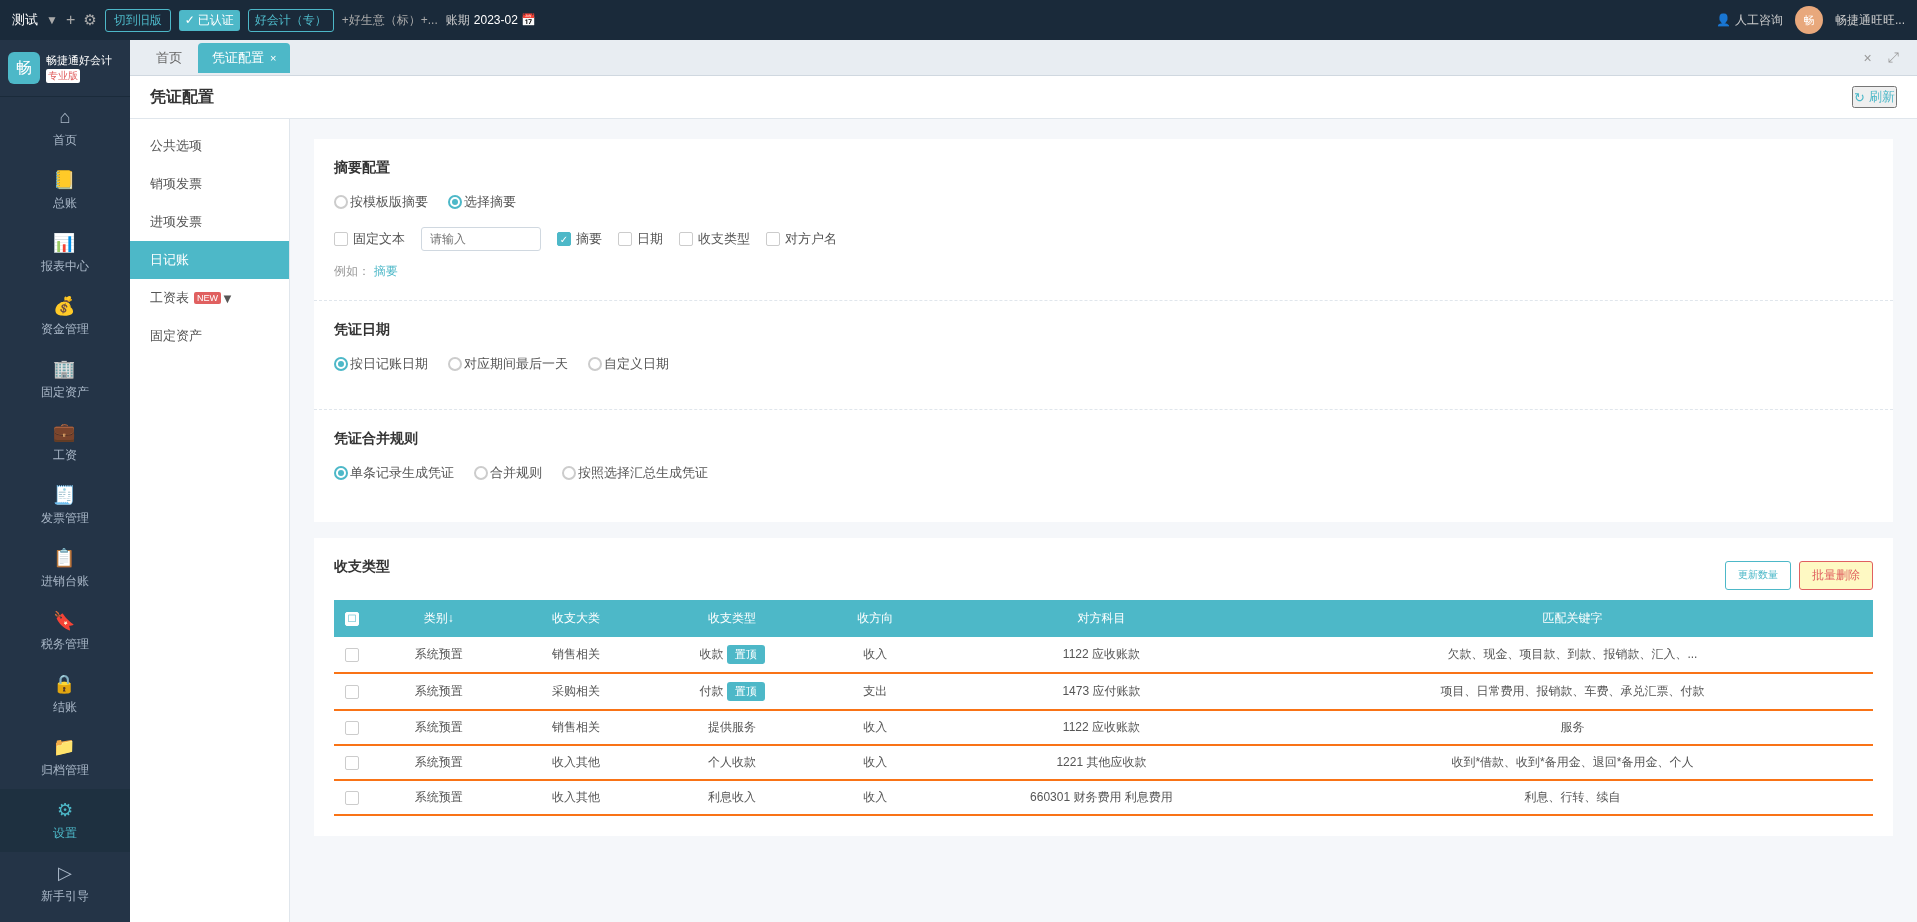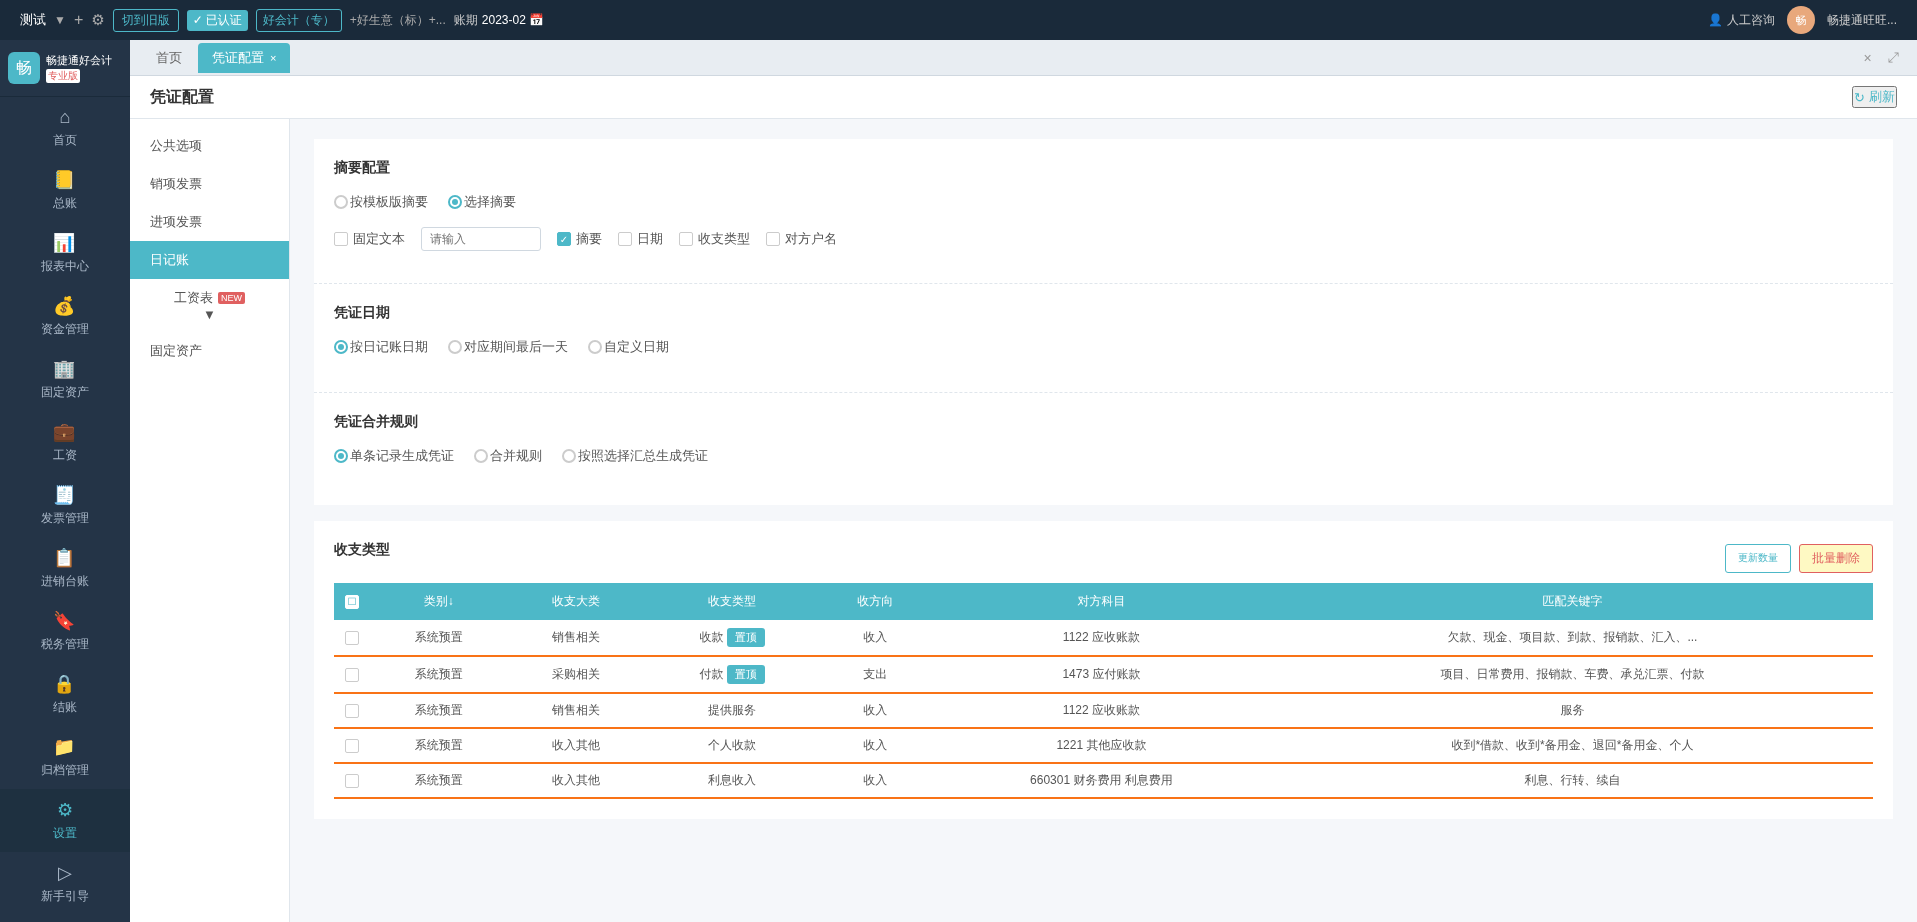--- a/index.html
+++ b/index.html
@@ -1,19 +1,19 @@
 <!DOCTYPE html>
 <html><head>
   <meta charset="utf-8">
   <style>
     * { box-sizing: border-box; margin: 0; padding: 0; }
     body { font-family: 'Microsoft YaHei', Arial, sans-serif; font-size: 13px; background: #f0f2f5; color: #333; display: flex; flex-direction: column; height: 922px; overflow: hidden; }
 
     
-    .topbar { height: 40px; background: #1a2a3a; display: flex; align-items: center; padding: 0 20px; gap: 8px; flex-shrink: 0; }
+    .topbar { height: 40px; background: #1a2a3a; display: flex; align-items: center; padding: 0 12px; gap: 8px; flex-shrink: 0; }
     .topbar-switch-btn { border: 1px solid #4db8c8; color: #4db8c8; background: transparent; padding: 2px 8px; border-radius: 3px; cursor: pointer; font-size: 12px; }
     .topbar-badge { background: #4db8c8; color: #fff; padding: 2px 6px; border-radius: 3px; font-size: 12px; }
     .topbar-badge-outline { border: 1px solid #4db8c8; color: #4db8c8; padding: 2px 6px; border-radius: 3px; font-size: 12px; }
     .topbar-period { color: #ccc; font-size: 12px; display: flex; align-items: center; gap: 4px; }
     .topbar-right { margin-left: auto; display: flex; align-items: center; gap: 12px; }
     .topbar-right-item { color: #ccc; font-size: 12px; cursor: pointer; display: flex; align-items: center; gap: 4px; }
     .topbar-avatar { width: 28px; height: 28px; border-radius: 50%; background: #e8a87c; display: flex; align-items: center; justify-content: center; color: #fff; font-size: 11px; }
 
     
     .main-layout { display: flex; flex: 1; overflow: hidden; }
@@ -223,21 +223,21 @@
         </div>
         <div class="left-nav-item">
           <span>销项发票</span>
         </div>
         <div class="left-nav-item">
           <span>进项发票</span>
         </div>
         <div class="left-nav-item active">
           <span>日记账</span>
         </div>
-        <div class="left-nav-item" style="justify-content:flex-end;flex-direction:column;">
+        <div class="left-nav-item" style="justify-content:flex-start;">
           <span style="display:flex;align-items:center;gap:5px;">
             <span>工资表</span>
             <span class="left-nav-badge">NEW</span>
           </span>
           <span>▼</span>
         </div>
         <div class="left-nav-item">
           <span>固定资产</span>
         </div>
       </div>
@@ -271,20 +271,24 @@
               <span>日期</span>
             </label>
             <label class="checkbox-item">
               <div class="checkbox-box"></div>
               <span>收支类型</span>
             </label>
             <label class="checkbox-item">
               <div class="checkbox-box"></div>
               <span>对方户名</span>
             </label>
+          </div>
+          <div>
+            <span class="example-label">例如：</span>
+            <span class="example-text">摘要</span>
           </div>
         </div>
 
         <div class="section" style="margin-top:0;padding-top:20px;padding-bottom:20px;border-top:1px dashed #e0e6ec;">
           <div class="section-title">凭证日期</div>
           <div class="radio-group">
             <label class="radio-item">
               <div class="radio-circle checked"></div>
               <span>按日记账日期</span>
             </label>

